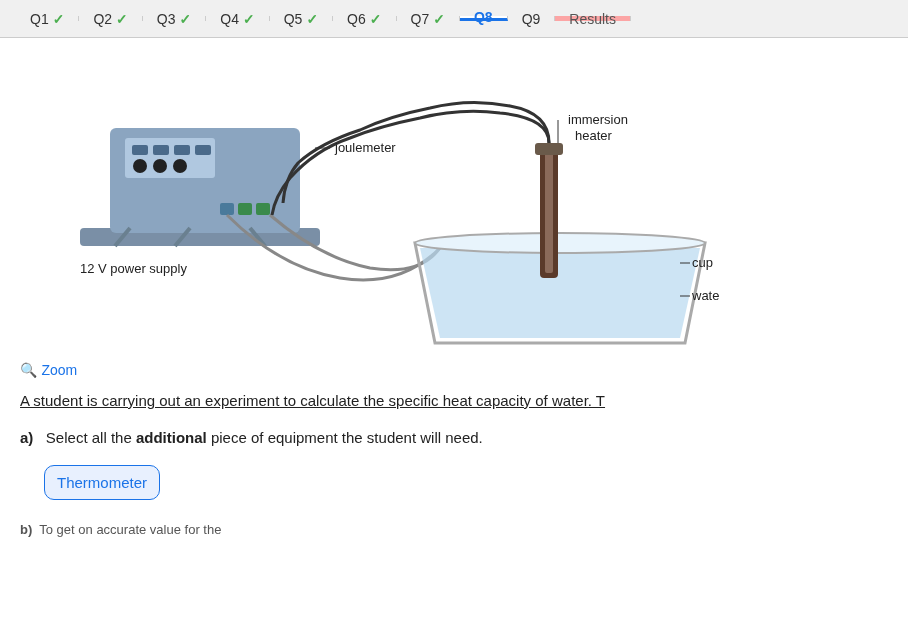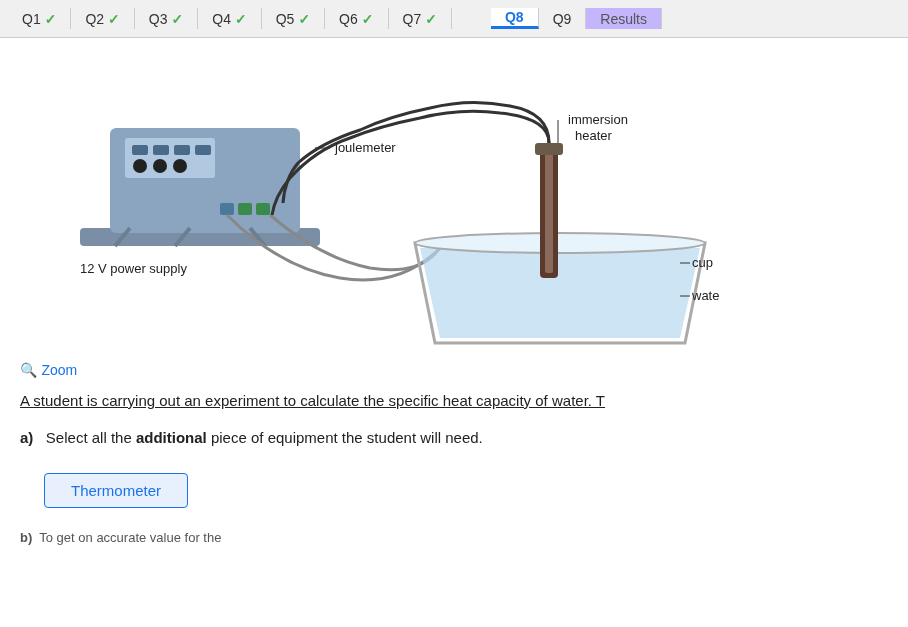--- a/index.html
+++ b/index.html
@@ -10,21 +10,21 @@
       min-height: 627px;
       overflow: hidden;
     }
 
     
     .nav-bar {
       display: flex;
       align-items: flex-end;
       background: #f0f0f0;
       border-bottom: 1px solid #ccc;
-      padding: 8px;
+      padding: 16px;
       height: 38px;
     }
     .nav-item {
       display: flex;
       align-items: center;
       padding: 0 14px;
       height: 100%;
       font-size: 14px;
       font-weight: 500;
       color: #333;
@@ -34,24 +34,23 @@
     }
     .nav-item .check {
       color: #4caf50;
       font-weight: bold;
     }
     .nav-item.active {
       background: #fff;
       border-bottom: 3px solid #1a73e8;
       color: #1a73e8;
       font-weight: bold;
-      margin-left: 39px;
     }
     .nav-item.results {
-      background: #c4b5fd;
+      background: #fca5a5;
       color: #555;
     }
 
     
     .main-content {
       display: flex;
       flex-direction: column;
       padding: 10px 20px 10px 20px;
     }
 
@@ -91,39 +90,39 @@
       font-size: 15px;
       color: #222;
       margin-bottom: 14px;
       line-height: 1.5;
       text-decoration: underline;
     }
 
     .question-label {
       font-size: 15px;
       color: #222;
-      margin-bottom: 24px;
+      margin-bottom: 16px;
       line-height: 1.5;
     }
     .question-label b {
       font-weight: bold;
     }
 
     
     .equipment-row {
       display: flex;
       gap: 12px;
       flex-wrap: wrap;
       margin-bottom: 18px;
       margin-left: 24px;
     }
     .equipment-btn {
-      padding: 8px 26px;
+      padding: 8px 12px;
       border: 1.5px solid #888;
-      border-radius: 4px;
+      border-radius: 10px;
       background: #fff;
       font-size: 15px;
       color: #222;
       cursor: pointer;
       font-family: Arial, sans-serif;
     }
     .equipment-btn.selected {
       background: #e8f0fe;
       border-color: #1a73e8;
       color: #1a73e8;

